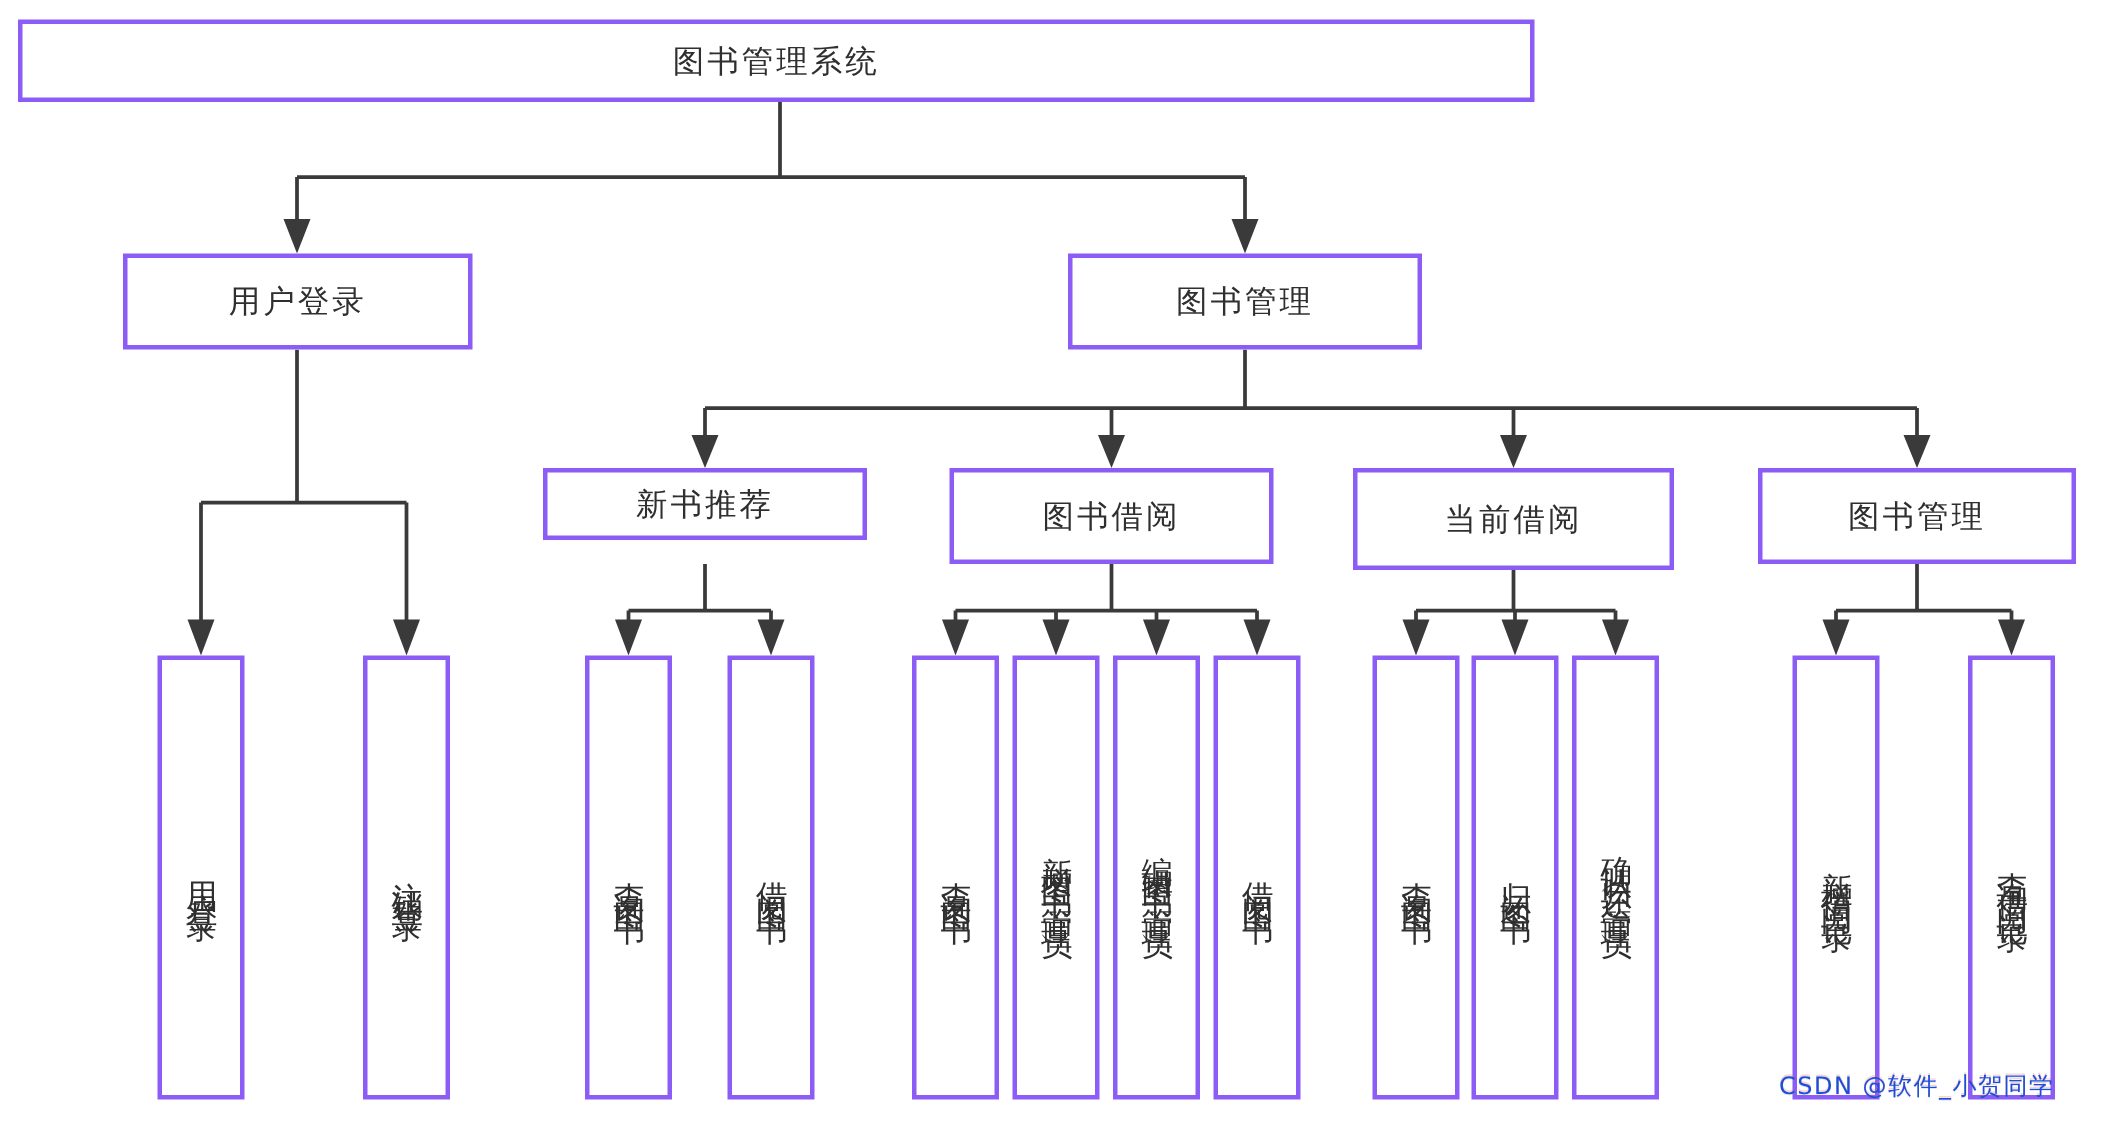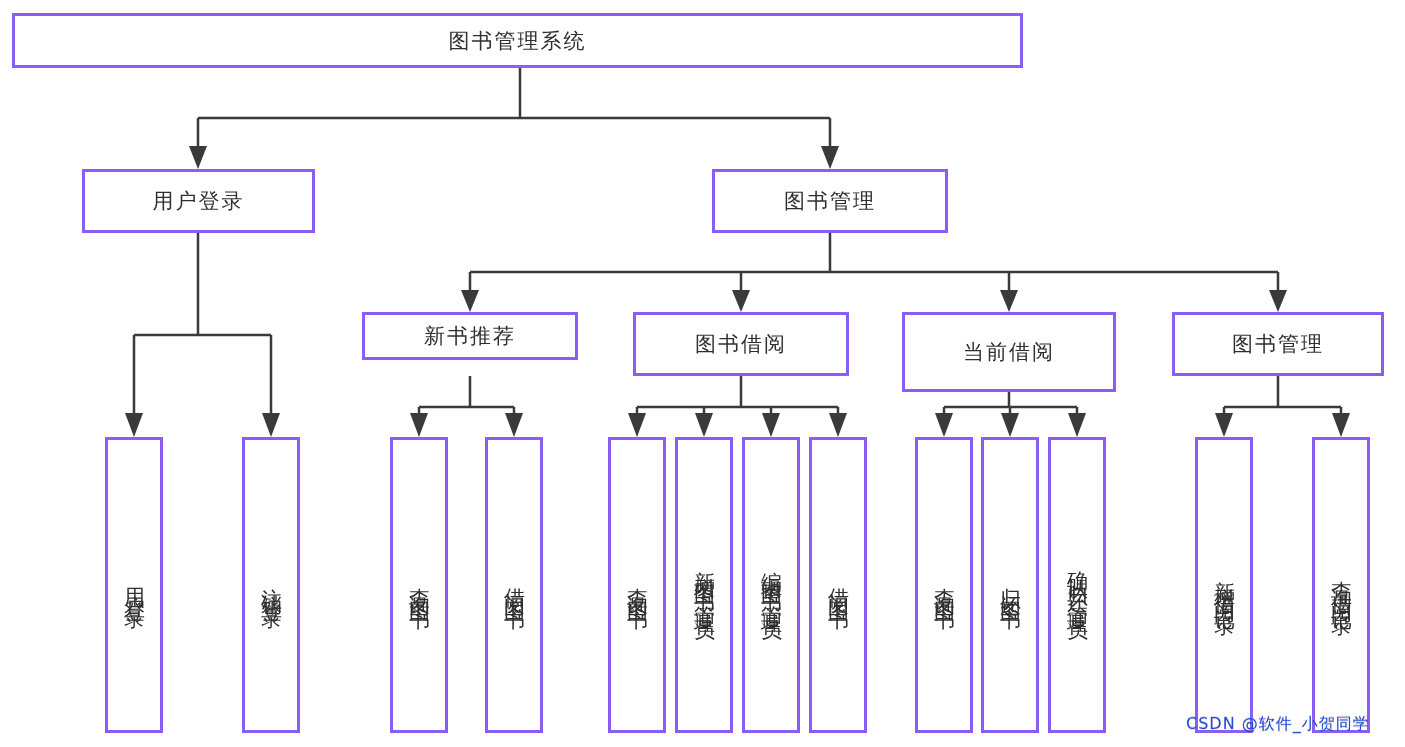--- a/index.html
+++ b/index.html
@@ -110,21 +110,21 @@
     <polygon points="1332,413 1350,413 1341,437" fill="#3a3a3a" stroke="none"></polygon>
   </svg>
 
   <div class="node" style="left:12px;top:13px;width:1011px;height:55px;">图书管理系统</div>
 
   <div class="node" style="left:82px;top:169px;width:233px;height:64px;">用户登录</div>
   <div class="node" style="left:712px;top:169px;width:236px;height:64px;">图书管理</div>
 
   <div class="node" style="left:362px;top:312px;width:216px;height:48px;">新书推荐</div>
   <div class="node" style="left:633px;top:312px;width:216px;height:64px;">图书借阅</div>
-  <div class="node" style="left:902px;top:312px;width:214px;height:80px;font-family:Liberation Mono, monospace;">当前借阅</div>
+  <div class="node" style="left:902px;top:312px;width:214px;height:68px;font-family:Liberation Mono, monospace;">当前借阅</div>
   <div class="node" style="left:1172px;top:312px;width:212px;height:64px;">图书管理</div>
 
   <div class="node leaf" style="left:105px;top:437px;width:58px;height:296px;">用户登录</div>
   <div class="node leaf" style="left:242px;top:437px;width:58px;height:296px;">注销登录</div>
 
   <div class="node leaf" style="left:390px;top:437px;width:58px;height:296px;">查询图书</div>
   <div class="node leaf" style="left:485px;top:437px;width:58px;height:296px;">借阅图书</div>
 
   <div class="node leaf" style="left:608px;top:437px;width:58px;height:296px;">查询图书</div>
   <div class="node leaf" style="left:675px;top:437px;width:58px;height:296px;">新增图书（管理员）</div>

